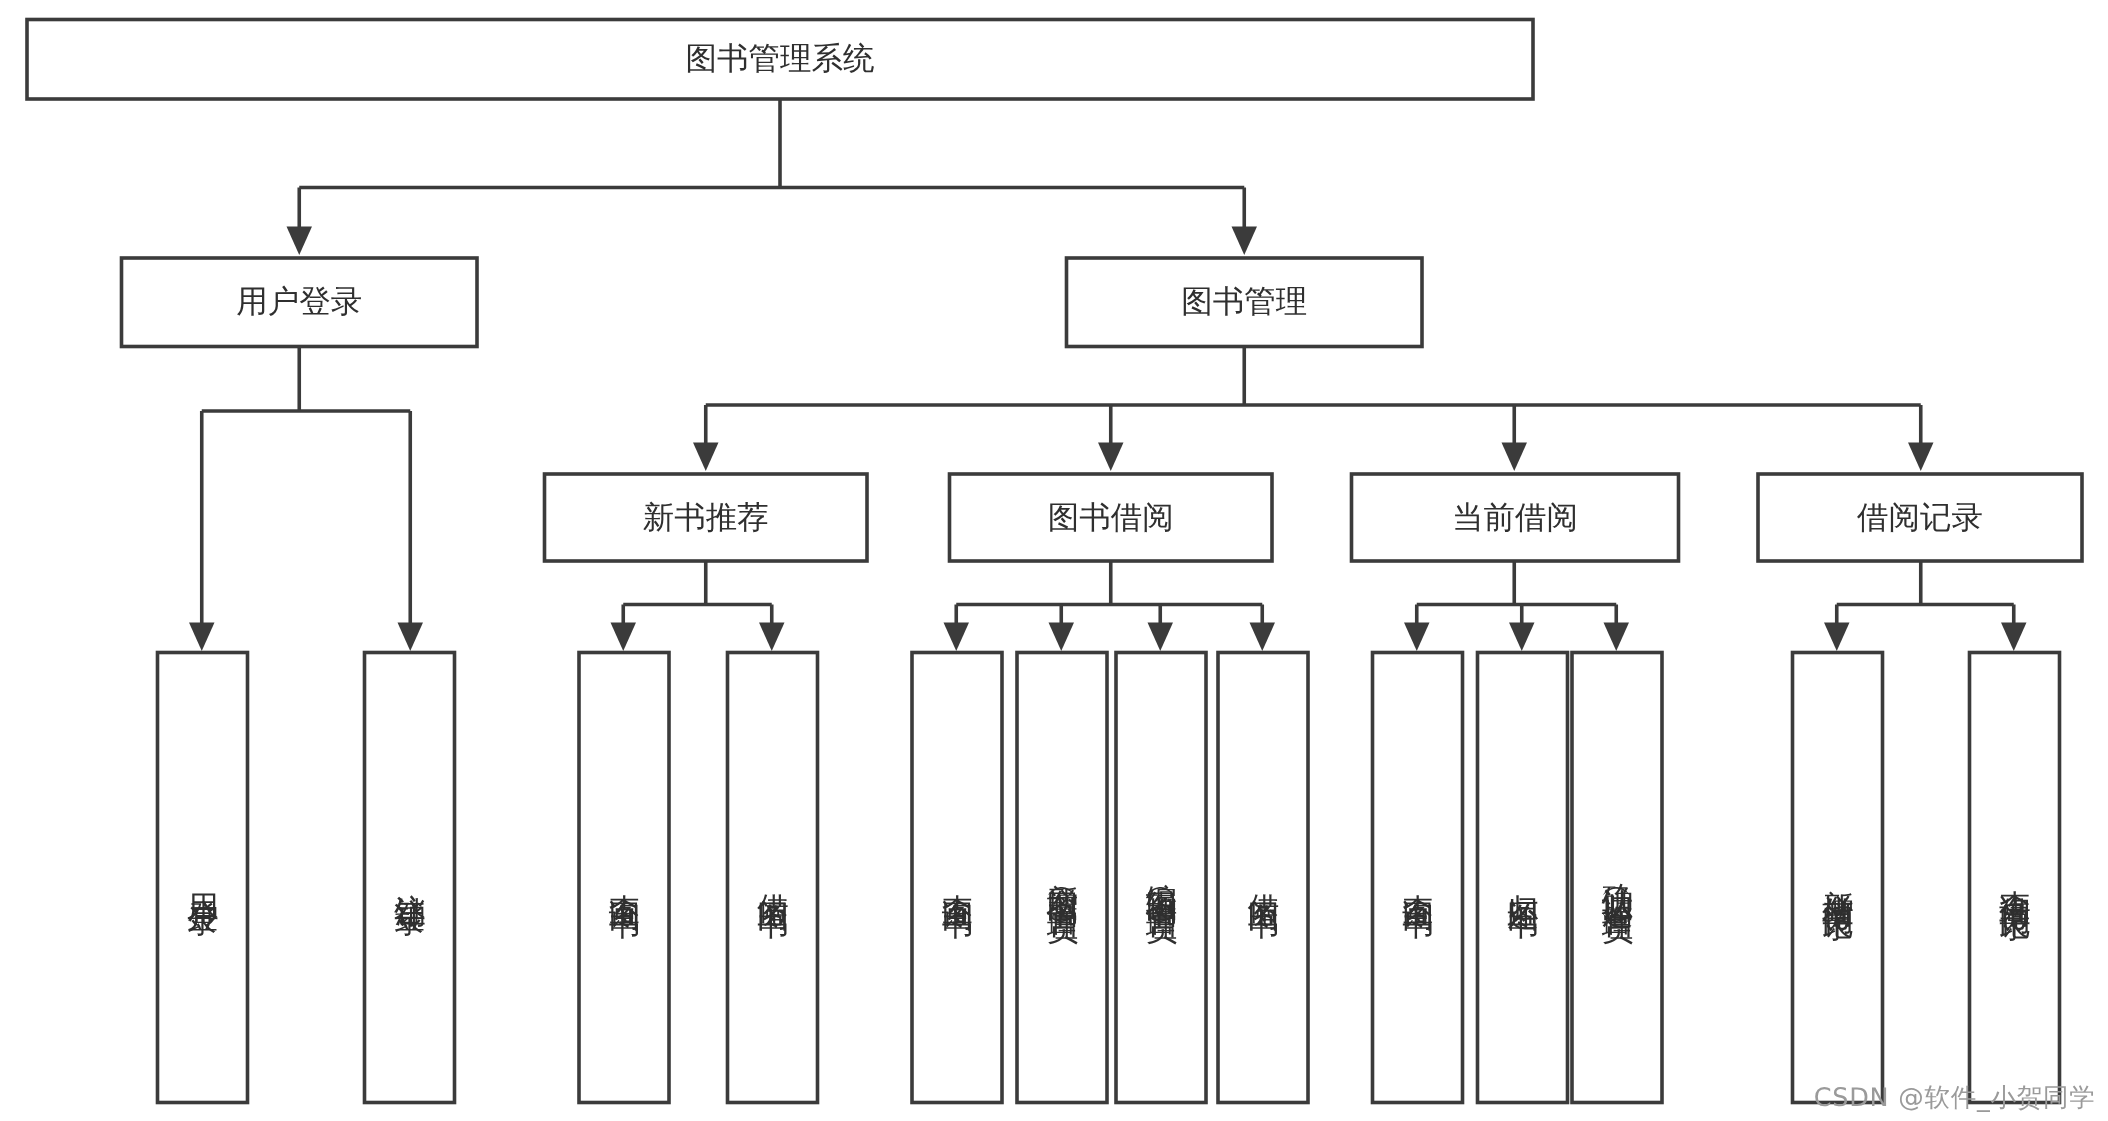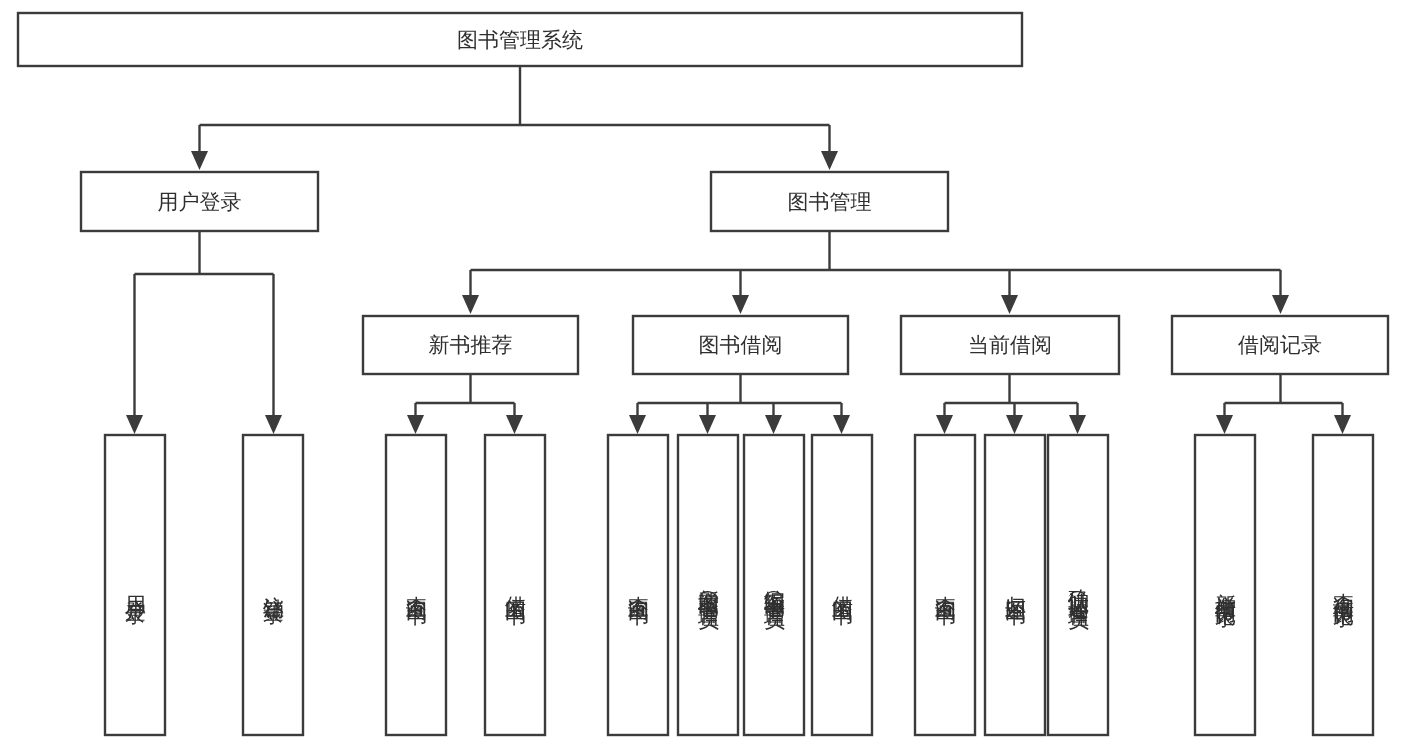--- a/index.html
+++ b/index.html
@@ -180,14 +180,15 @@
       <div class="vlabel" style="left: 678px; top: 435px; width: 60px; height: 300px;">新增图书（管理员）</div>
       <div class="vlabel" style="left: 744px; top: 435px; width: 60px; height: 300px;">编辑图书（管理员）</div>
       <div class="vlabel" style="left: 812px; top: 435px; width: 60px; height: 300px;">借阅图书</div>
       <div class="vlabel" style="left: 915px; top: 435px; width: 60px; height: 300px;">查询图书</div>
       <div class="vlabel" style="left: 985px; top: 435px; width: 60px; height: 300px;">归还图书</div>
       <div class="vlabel" style="left: 1048px; top: 435px; width: 60px; height: 300px;">确认归还（管理员）</div>
       <div class="vlabel" style="left: 1195px; top: 435px; width: 60px; height: 300px;">新增借阅记录</div>
       <div class="vlabel" style="left: 1313px; top: 435px; width: 60px; height: 300px;">查询借阅记录</div>
     </div>
 
+  <div id="watermark">CSDN @软件_小贺同学</div>
 
 </div>
 
 </body></html>

